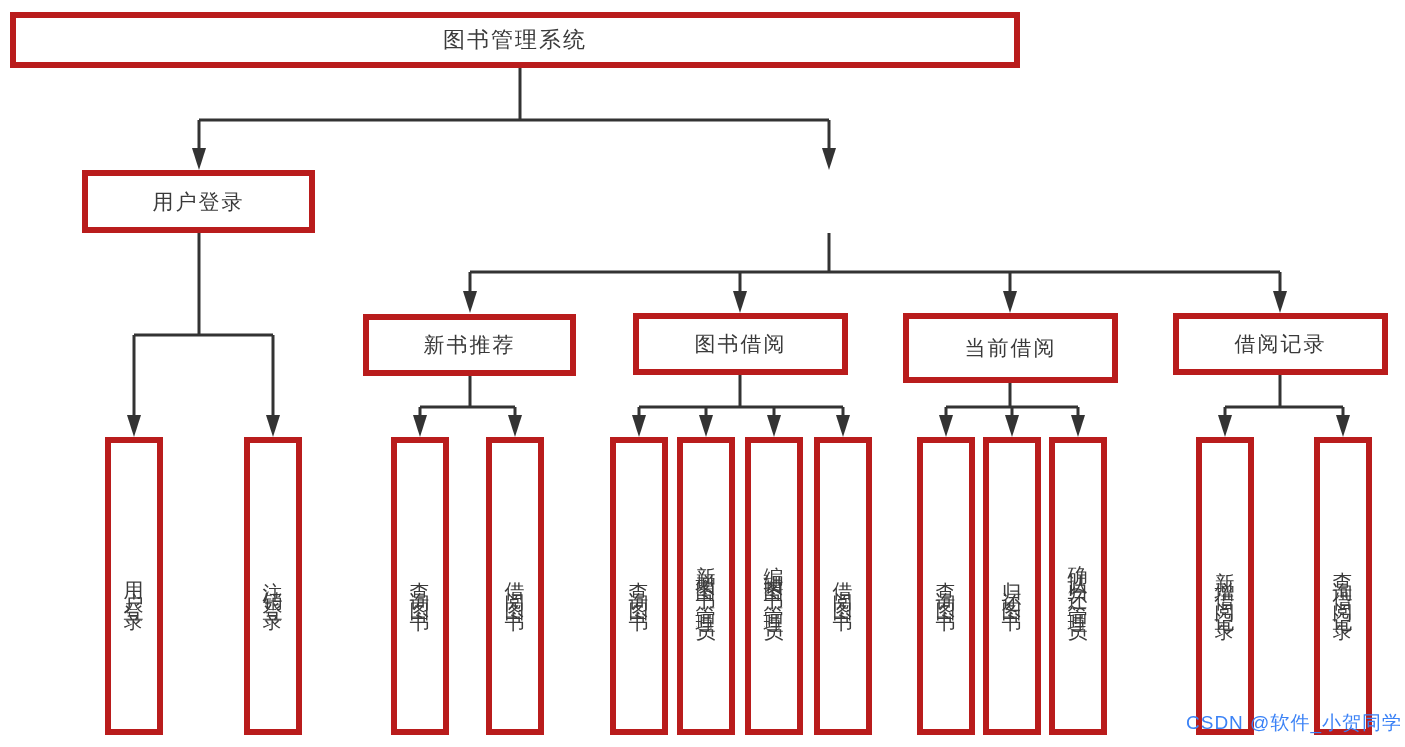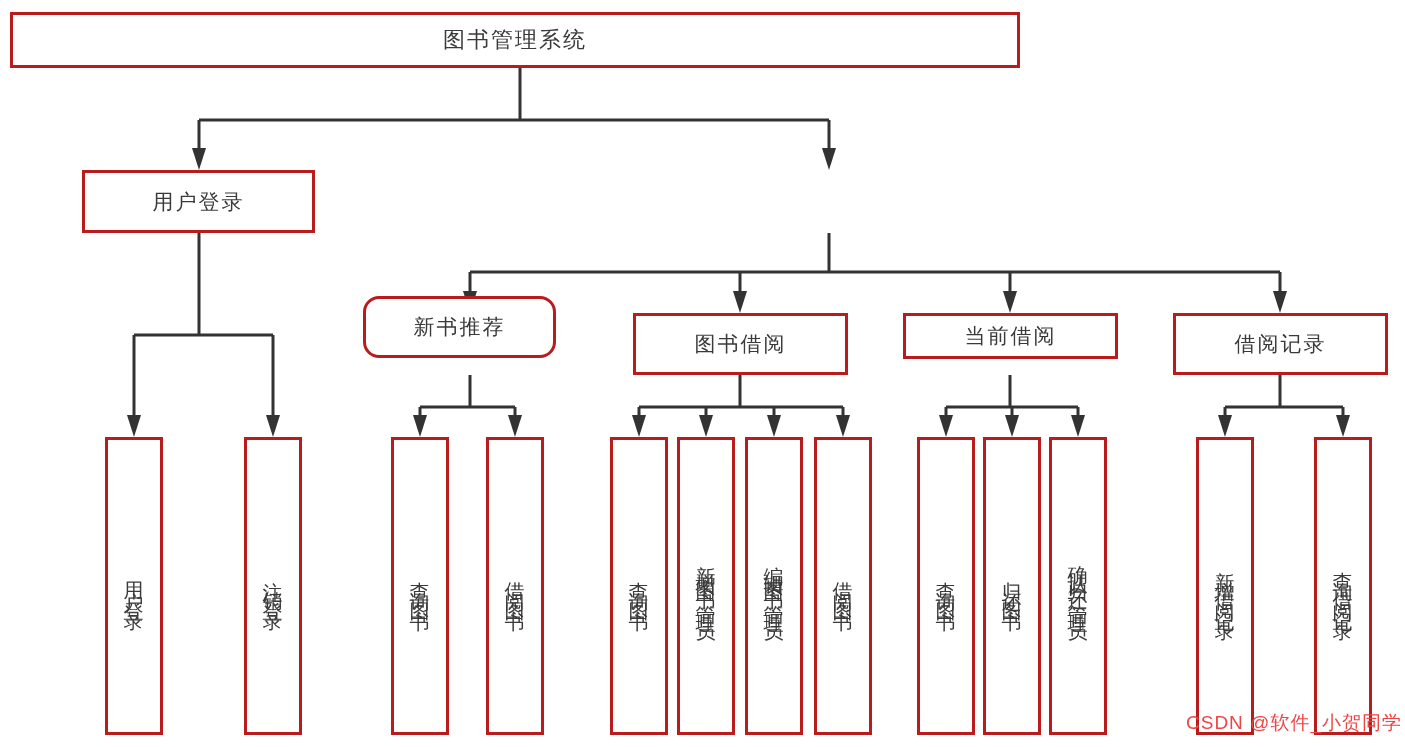--- a/index.html
+++ b/index.html
@@ -13,21 +13,21 @@
   }
   #connectors {
     position: absolute;
     left: 0; top: 0;
     z-index: 0;
   }
   .box {
     position: absolute;
     box-sizing: border-box;
     background: #ffffff;
-    border: 3px solid #b91c1c;
+    border: 6px solid #b91c1c;
     display: flex;
     align-items: center;
     justify-content: center;
     color: #3a3a3a;
     z-index: 1;
   }
   .hbox { font-size: 21px; letter-spacing: 2px; }
   .rootbox { font-size: 22px; letter-spacing: 2px; }
   .vbox .vtext {
     writing-mode: vertical-rl;
@@ -37,21 +37,21 @@
     line-height: 1;
   }
   .vbox-long .vtext { letter-spacing: 8px; }
   #watermark {
     position: absolute;
     left: 1186px;
     top: 710px;
     z-index: 5;
     font-size: 19px;
     letter-spacing: 1px;
-    color: #ef4444;
+    color: #3b82f6;
     white-space: nowrap;
   }
 </style>
 </head>
 <body>
 
 <div id="canvas">
 
   <svg id="connectors" width="1405" height="747" viewBox="0 0 1405 747" aria-hidden="true">
     <g stroke="#333333" stroke-width="3" fill="none">
@@ -116,23 +116,23 @@
       <polygon points="1071,415 1085,415 1078,437"></polygon>
       <polygon points="1218,415 1232,415 1225,437"></polygon>
       <polygon points="1336,415 1350,415 1343,437"></polygon>
     </g>
   </svg>
 
   <div class="box rootbox" style="left:10px; top:12px; width:1010px; height:56px;">图书管理系统</div>
 
   <div class="box hbox" style="left:82px; top:170px; width:233px; height:63px;">用户登录</div>
 
-  <div class="box hbox" style="left:363px; top:296px; width:193px; height:62px;border-radius:16px;">新书推荐</div>
+  <div class="box hbox" style="left:363px; top:314px; width:213px; height:62px;">新书推荐</div>
   <div class="box hbox" style="left:633px; top:313px; width:215px; height:62px;text-align:center;">图书借阅</div>
-  <div class="box hbox" style="left:903px; top:313px; width:215px; height:46px;">当前借阅</div>
+  <div class="box hbox" style="left:903px; top:313px; width:215px; height:70px;">当前借阅</div>
   <div class="box hbox" style="left:1173px; top:313px; width:215px; height:62px;font-family:Liberation Serif, serif;">借阅记录</div>
 
   <div class="box vbox" style="left:105px; top:437px; width:58px; height:298px;">
     <span class="vtext">用户登录</span>
   </div>
   <div class="box vbox" style="left:244px; top:437px; width:58px; height:298px;">
     <span class="vtext">注销登录</span>
   </div>
 
   <div class="box vbox" style="left:391px; top:437px; width:58px; height:298px;">

